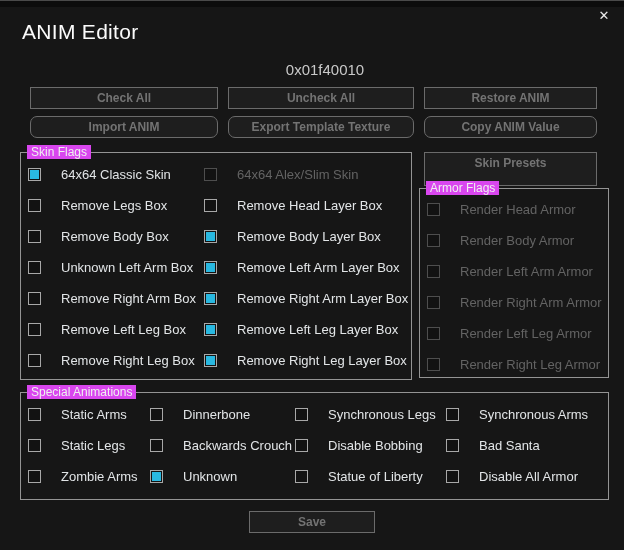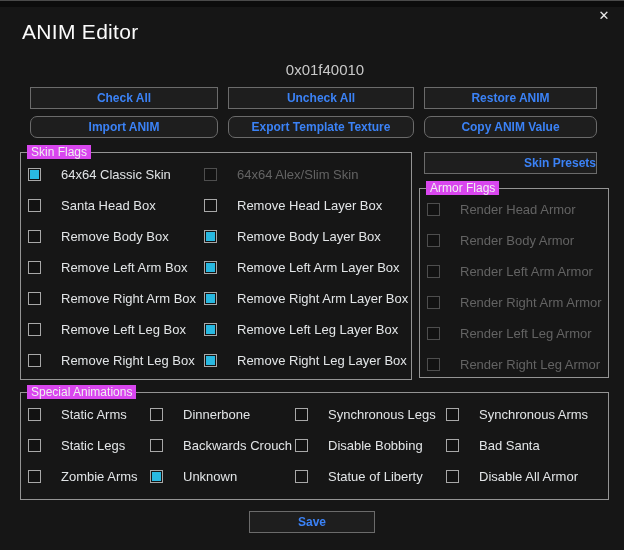--- a/index.html
+++ b/index.html
@@ -24,29 +24,29 @@
     position:absolute; left:22px; top:20px;
     font-size:21px; font-weight:400; color:#fbfbfb; letter-spacing:0.3px;
   }
   .anim-value {
     position:absolute; left:13px; top:61px; width:624px;
     text-align:center; font-size:15px; color:#c9c9c9;
   }
   .btn {
     position:absolute; height:22px;
     background:#1e1e1e; border:1px solid #6b6b6b;
-    color:#3b82f6; font-weight:bold; font-size:12px;
+    color:#737373; font-weight:bold; font-size:12px;
     text-align:center; line-height:20px; cursor:pointer;
   }
   .b-r1 { top:87px; }
   .b-r2 { top:116px;border-radius:7px; }
   .b-c1 { left:30px;  width:188px; }
   .b-c2 { left:228px; width:186px; }
   .b-c3 { left:424px; width:173px; }
-  .btn-presets { left:424px; top:152px; width:173px; height:22px;text-align:right; }
+  .btn-presets { left:424px; top:152px; width:173px; height:34px; }
   .btn-save    { left:249px; top:511px; width:126px; height:22px; }
 
   .group {
     position:absolute; border:1px solid #949494; background:transparent;
   }
   .group-title {
     position:absolute; top:-8px; left:6px;
     background:#d946ef; padding:0 4px;
     font-size:12px; color:#f0f0f0; white-space:nowrap;
   }
@@ -106,37 +106,37 @@
     <label class="cb">
       <span class="box checked"></span>
       <span>64x64 Classic Skin</span>
     </label>
     <label class="cb disabled">
       <span class="box"></span>
       <span>64x64 Alex/Slim Skin</span>
     </label>
     <label class="cb">
       <span class="box"></span>
-      <span>Santa Head Box</span>
+      <span>Remove Legs Box</span>
     </label>
     <label class="cb">
       <span class="box"></span>
       <span>Remove Head Layer Box</span>
     </label>
     <label class="cb">
       <span class="box"></span>
       <span>Remove Body Box</span>
     </label>
     <label class="cb">
       <span class="box checked"></span>
       <span>Remove Body Layer Box</span>
     </label>
     <label class="cb">
       <span class="box"></span>
-      <span>Remove Left Arm Box</span>
+      <span>Unknown Left Arm Box</span>
     </label>
     <label class="cb">
       <span class="box checked"></span>
       <span>Remove Left Arm Layer Box</span>
     </label>
     <label class="cb">
       <span class="box"></span>
       <span>Remove Right Arm Box</span>
     </label>
     <label class="cb">

